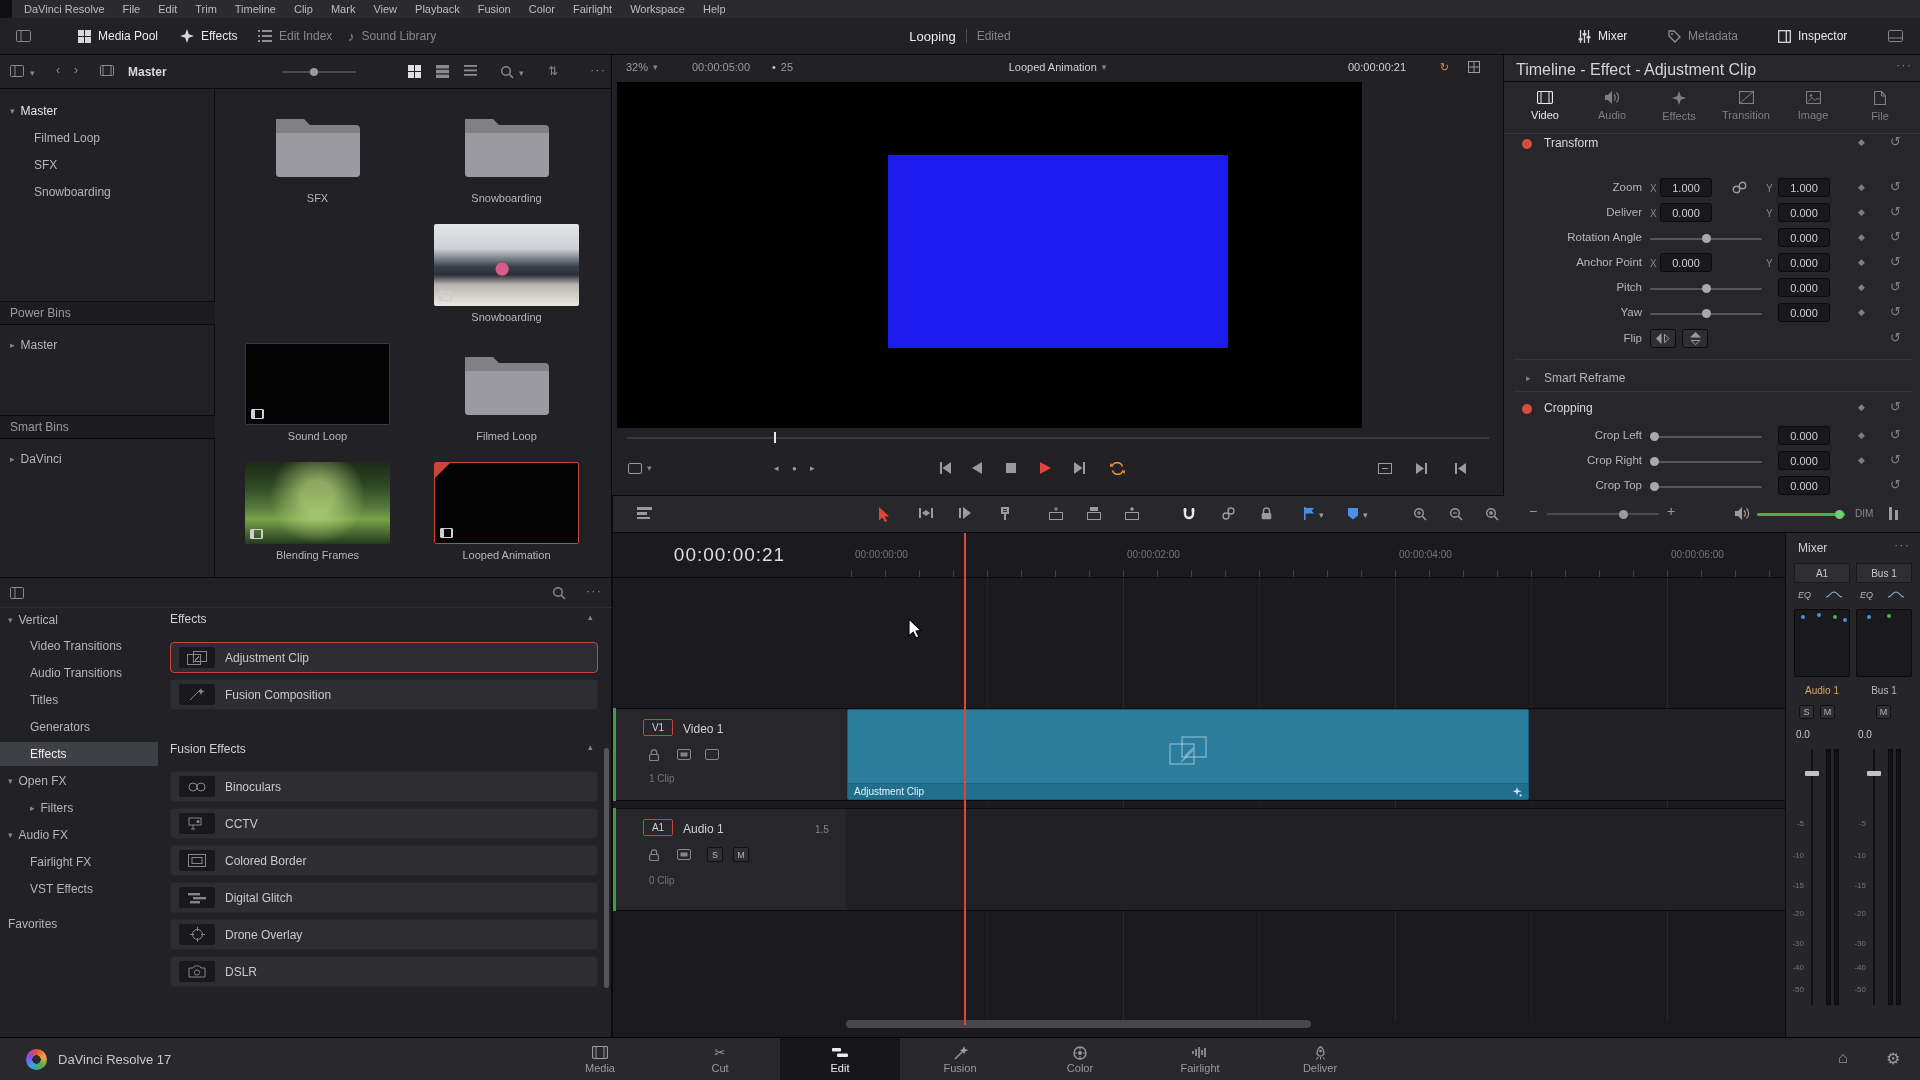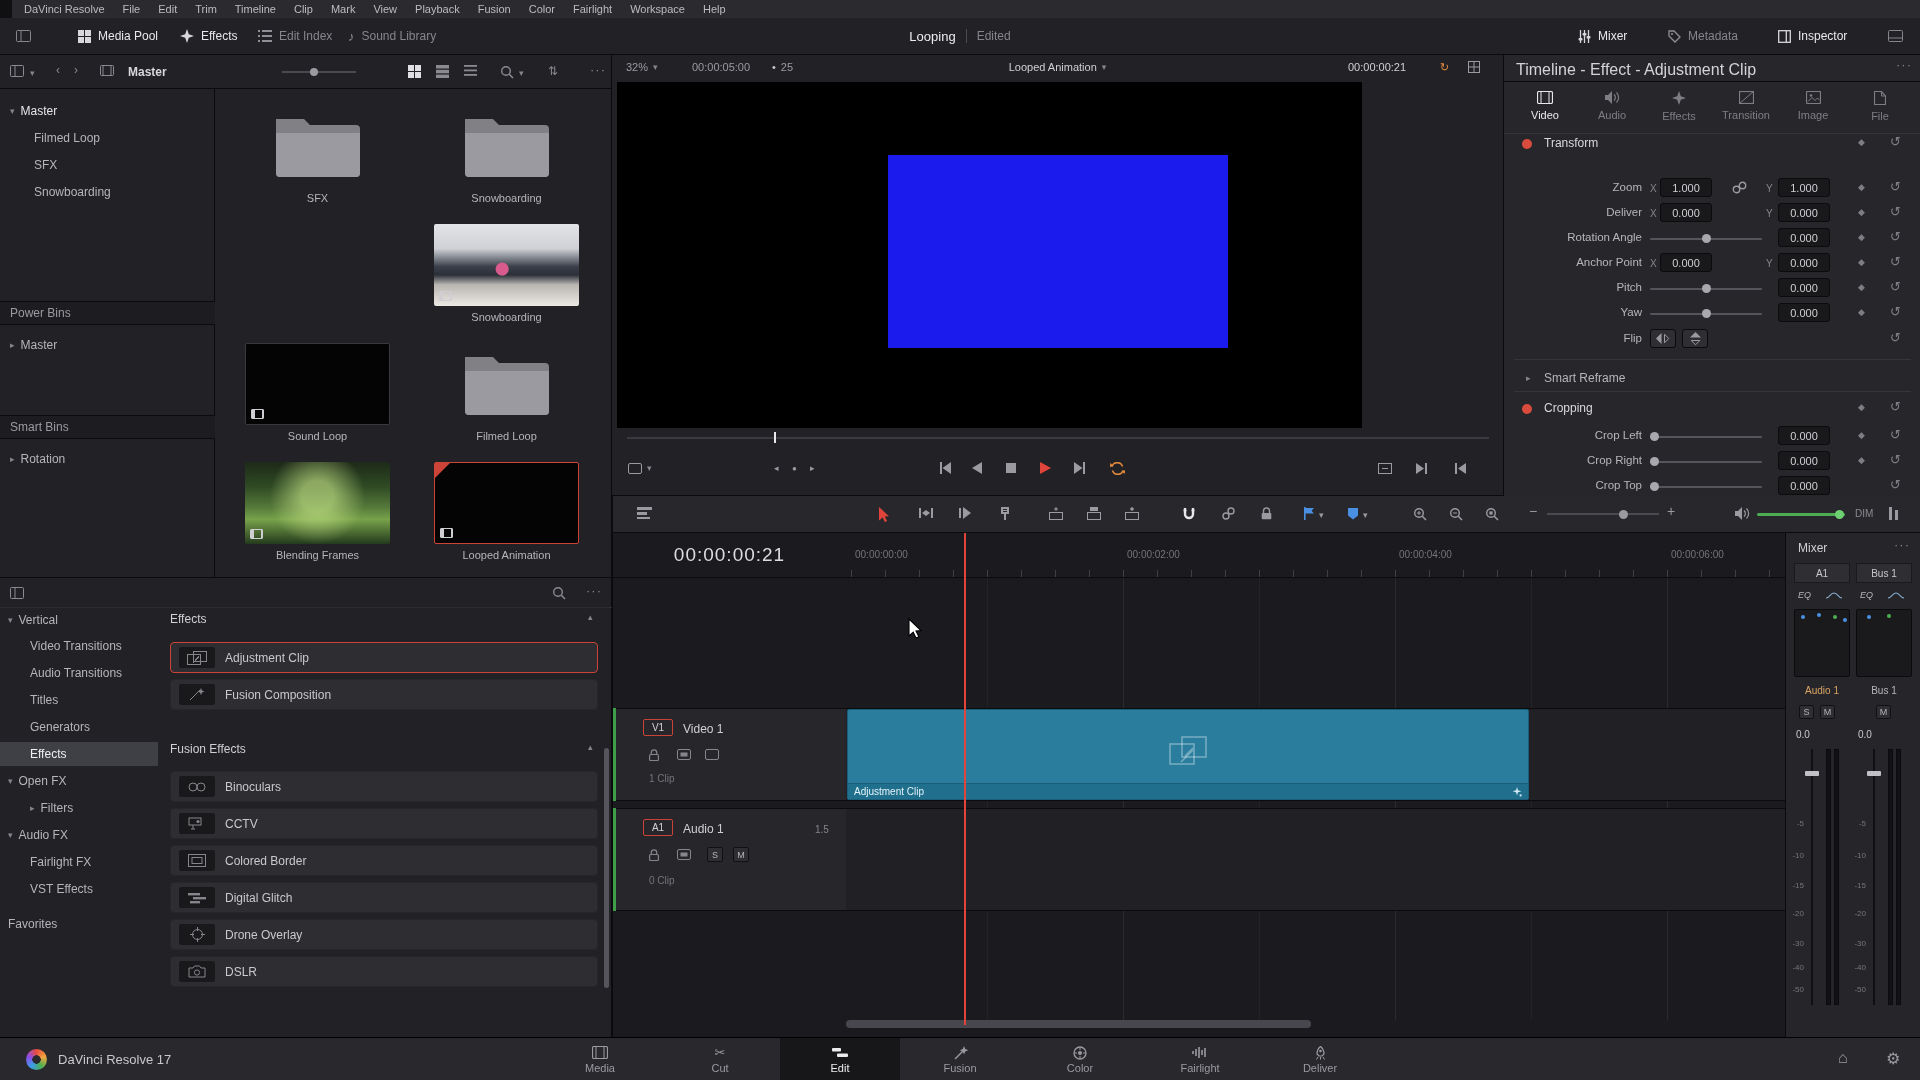--- a/index.html
+++ b/index.html
@@ -87,21 +87,21 @@
 .tclips{position:absolute;left:36px;top:64px;font-size:10px;color:#74747a}
 .smchip{position:absolute;top:38px;width:16px;height:15px;background:#2e2e33;border:1px solid #111;border-radius:2px;text-align:center;font-size:9px;line-height:14px;color:#b5b5ba}
 .gline{position:absolute;top:45px;width:1px;height:442px;background:rgba(255,255,255,0.04)}
 .gline.maj{background:rgba(255,255,255,0.07)}
 .greenbar{position:absolute;left:0;width:3px;background:#3f9e4a}
 #playhead{left:351px;top:0;width:2px;height:492px;background:#e0443a;z-index:5}
 #tl-scroll{left:233px;top:487px;width:465px;height:8px;background:#47474d;border-radius:4px}
 
 #mixer{left:1785px;top:533px;width:135px;height:504px;background:#26262a;border-left:1px solid #0b0b0d}
 .strip-h{position:absolute;top:30px;width:56px;height:20px;background:#2e2e33;border:1px solid #1a1a1d;display:flex;align-items:center;justify-content:center;font-size:10px;color:#c9c9cd}
-.eq{position:absolute;top:57px;font-size:9px;font-style:italic;color:#b5b5ba;display:flex;align-items:center;gap:15px}
+.eq{position:absolute;top:57px;font-size:9px;font-style:italic;color:#b5b5ba;display:flex;gap:15px}
 .pad{position:absolute;top:76px;width:56px;height:68px;background:#1a1a1d;border:1px solid #0b0b0d;border-radius:2px}
 .pdot{position:absolute;width:4px;height:4px;border-radius:50%}
 .sname{position:absolute;top:152px;width:56px;text-align:center;font-size:10px;color:#b5b5ba}
 .smx{position:absolute;top:172px;width:15px;height:14px;background:#2e2e33;border:1px solid #111;border-radius:2px;text-align:center;font-size:9px;line-height:13px;color:#b5b5ba}
 .lvl{position:absolute;top:196px;font-size:10px;color:#c9c9cd}
 .db{position:absolute;font-size:8px;color:#74747a;width:16px;text-align:right}
 .ftrack{position:absolute;top:216px;width:2px;height:256px;background:#101014}
 .fhandle{position:absolute;top:238px;width:14px;height:5px;background:#c0c0c6;border-radius:1px}
 .meter{position:absolute;top:216px;width:5px;height:256px;background:#121216;border:1px solid #0b0b0d}
 
@@ -293,21 +293,21 @@
       </div>
     <div class="tree-item" style="top:244px;padding-left:10px">
       <span class="chev">▸</span>
       <span>Master</span>
     </div>
     <div class="secband" style="top:326px">
         <span>Smart Bins</span>
       </div>
     <div class="tree-item" style="top:358px;padding-left:10px">
       <span class="chev">▸</span>
-      <span>Rotation</span>
+      <span>DaVinci</span>
     </div>
   </div>
 
   <div class="thumb" style="left:245px;top:50px">
     <div class="timg">
         <svg width="92" height="66" viewBox="0 0 92 66">
           <path d="M4 6h28l6 6h46a4 4 0 0 1 4 4v44a4 4 0 0 1-4 4H8a4 4 0 0 1-4-4z" fill="#808085"></path>
           <path d="M4 20h84v40a4 4 0 0 1-4 4H8a4 4 0 0 1-4-4z" fill="#9a9aa0"></path>
         </svg>
       </div>

